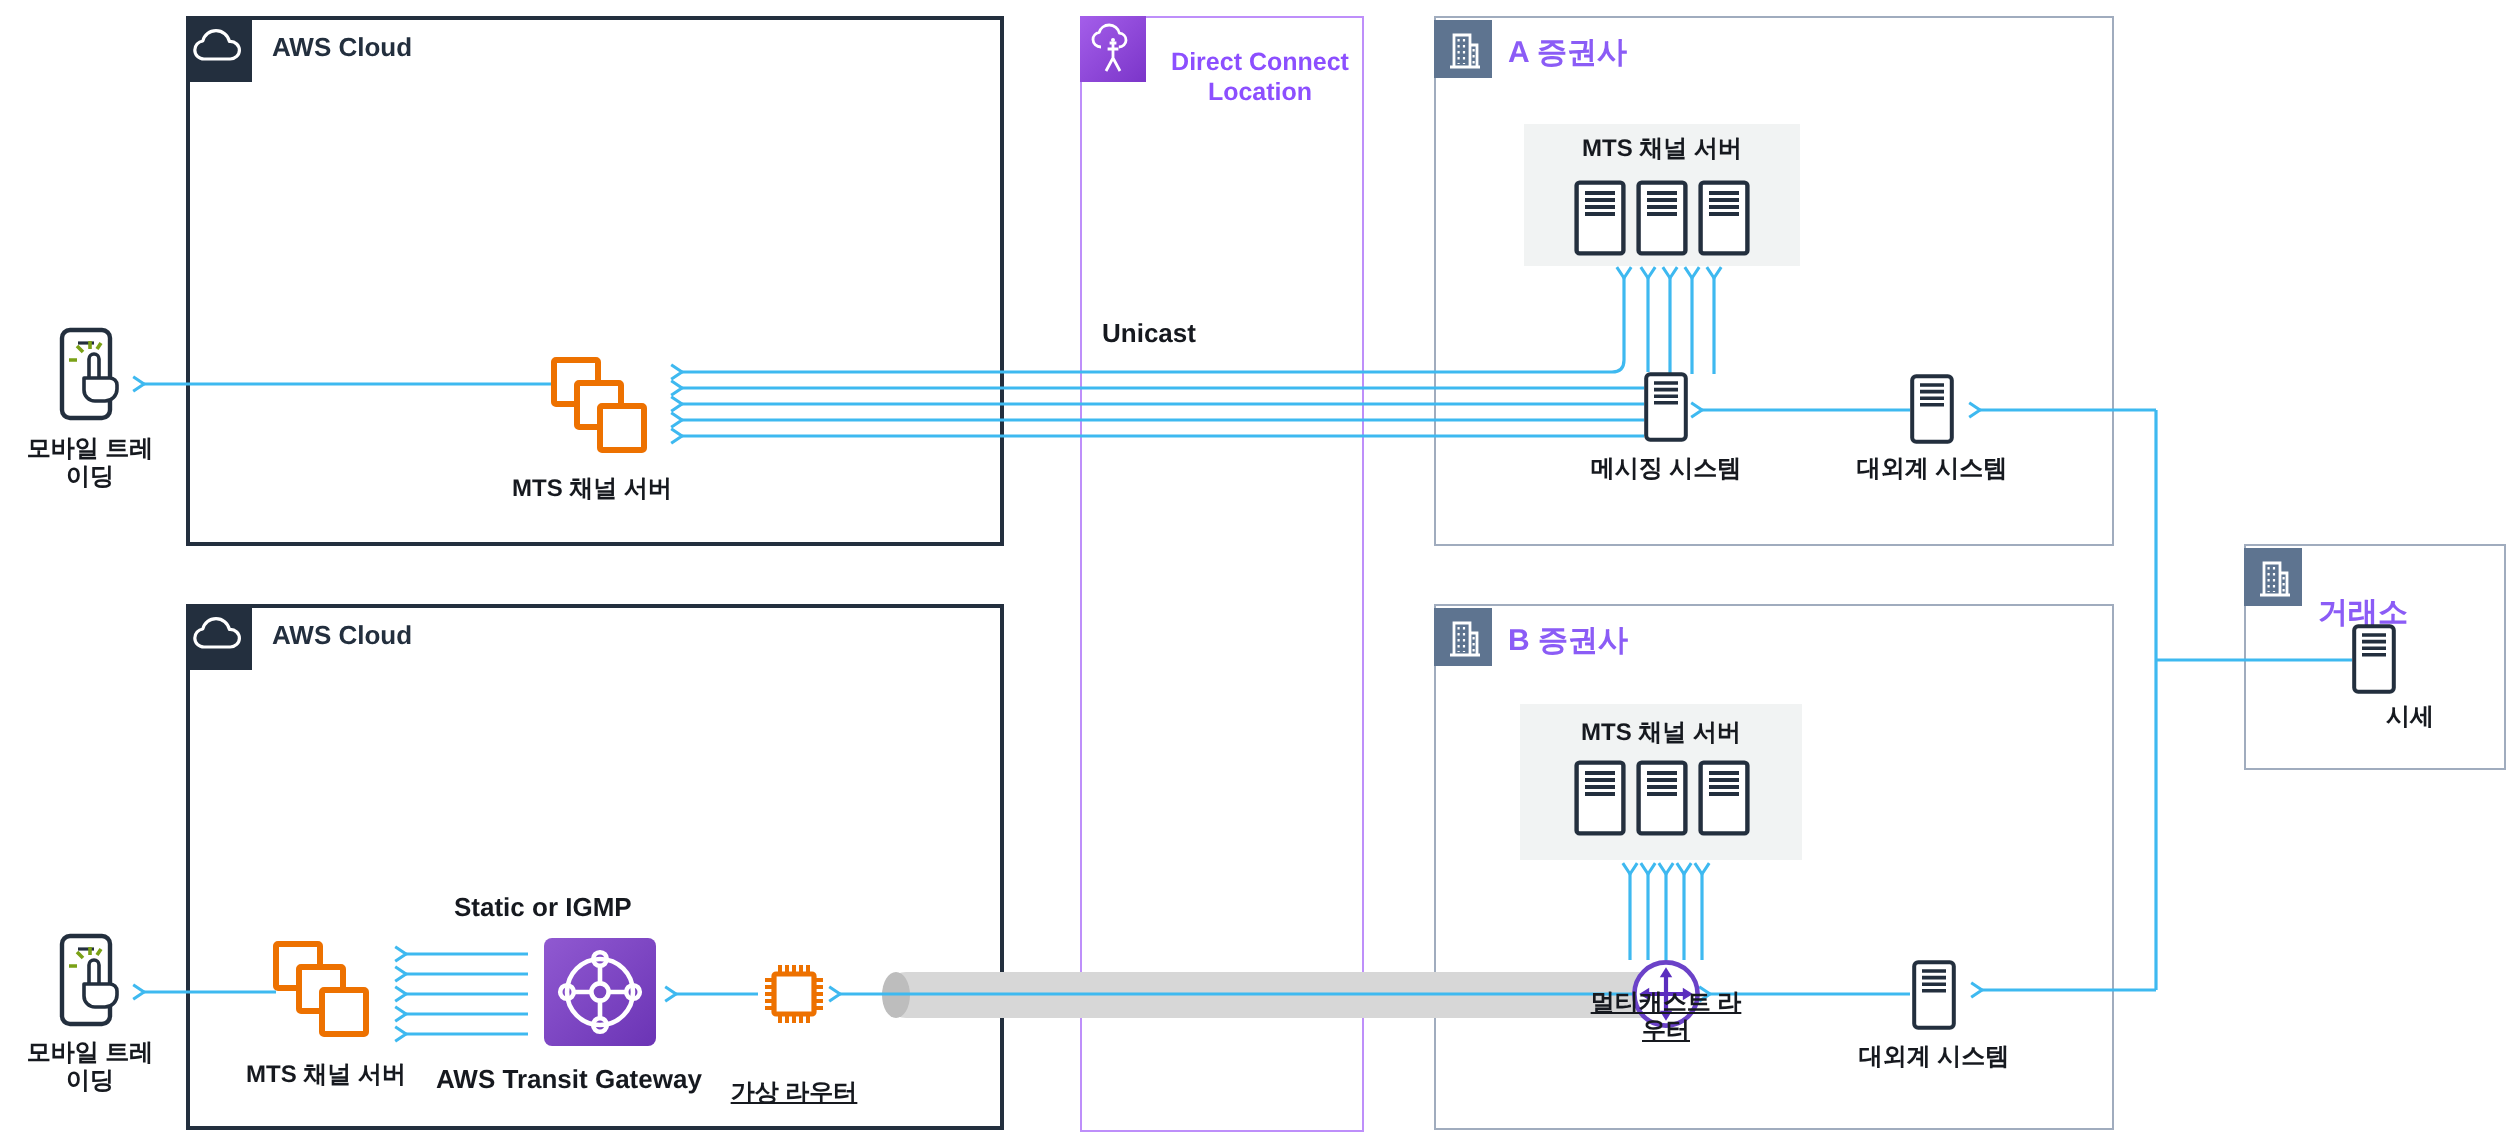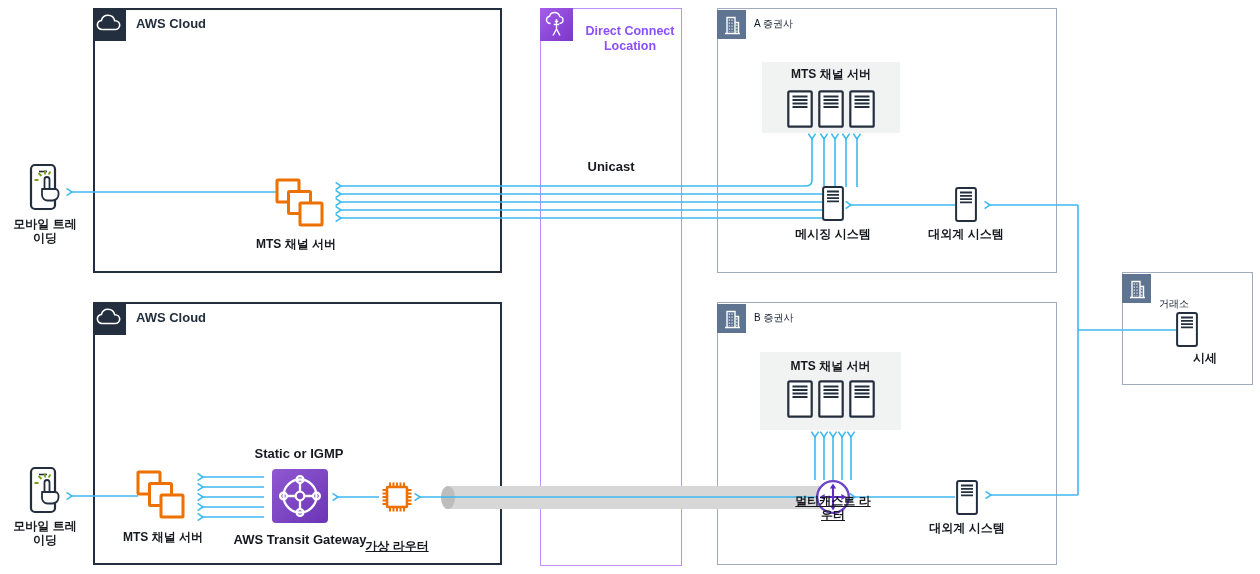--- a/index.html
+++ b/index.html
@@ -6,24 +6,24 @@
   #stage{position:relative;width:1260px;height:574px;background:#fff;
          font-family:"Liberation Sans","DejaVu Sans",sans-serif;overflow:hidden;}
   .box{position:absolute;background:transparent;box-sizing:border-box;z-index:1;}
   .dark-box{border:2px solid #232F3E;}
   .purple-box{border:1.5px solid #BE8FFA;}
   .slate-box{border:1.5px solid #A0ACBE;}
   .panel{position:absolute;background:#F1F3F3;z-index:1;}
   .corner-ic{position:absolute;z-index:3;line-height:0;}
   .ic{position:absolute;z-index:3;line-height:0;}
   .ttl{position:absolute;z-index:3;font-size:13px;font-weight:bold;color:#232F3E;white-space:nowrap;}
-  .ttl-slate{position:absolute;z-index:3;font-size:10px;font-weight:normal;color:#0f172a;white-space:nowrap;}
+  .ttl-slate{position:absolute;z-index:3;font-size:15px;font-weight:bold;color:#8b5cf6;white-space:nowrap;}
   .ttl-dx{position:absolute;z-index:3;font-size:12.5px;font-weight:bold;color:#8C4FFF;line-height:15px;}
   .lbl{position:absolute;z-index:3;font-size:12px;font-weight:bold;color:#16191F;text-align:center;line-height:14px;}
-  .lbl-b{position:absolute;z-index:3;font-size:13px;font-weight:bold;color:#16191F;text-align:center;line-height:17px;}
+  .lbl-b{position:absolute;z-index:3;font-size:13px;font-weight:bold;color:#16191F;text-align:left;line-height:17px;}
   #wires{position:absolute;left:0;top:0;z-index:2;}
 </style>
 </head>
 <body>
 
 <div id="stage">
 
   <div class="box dark-box" style="left:93px;top:8px;width:409px;height:265px;"></div>
   <div class="box dark-box" style="left:93px;top:302px;width:409px;height:263px;"></div>
   <div class="box purple-box" style="left:540px;top:8px;width:142px;height:558px;"></div>

